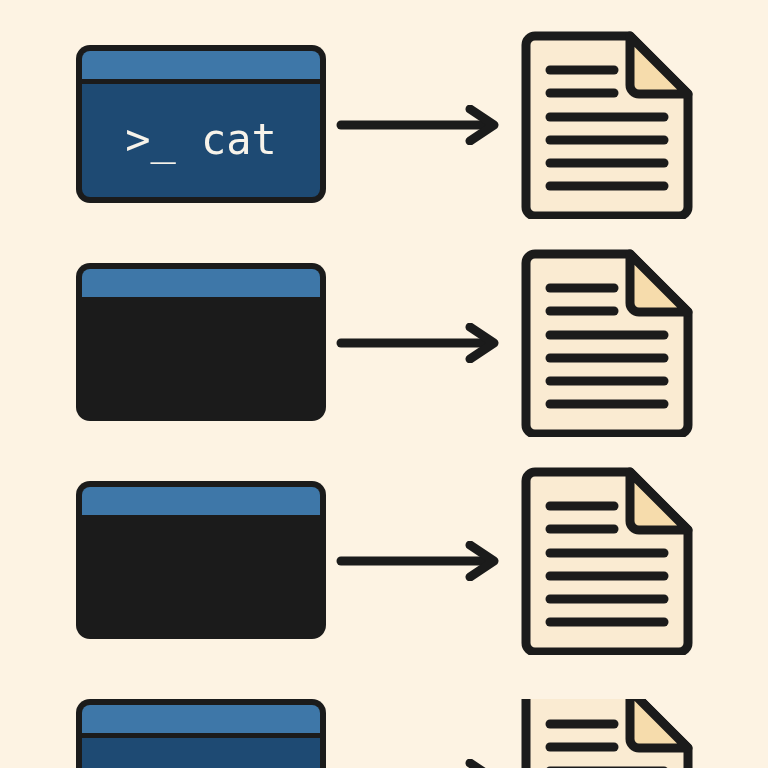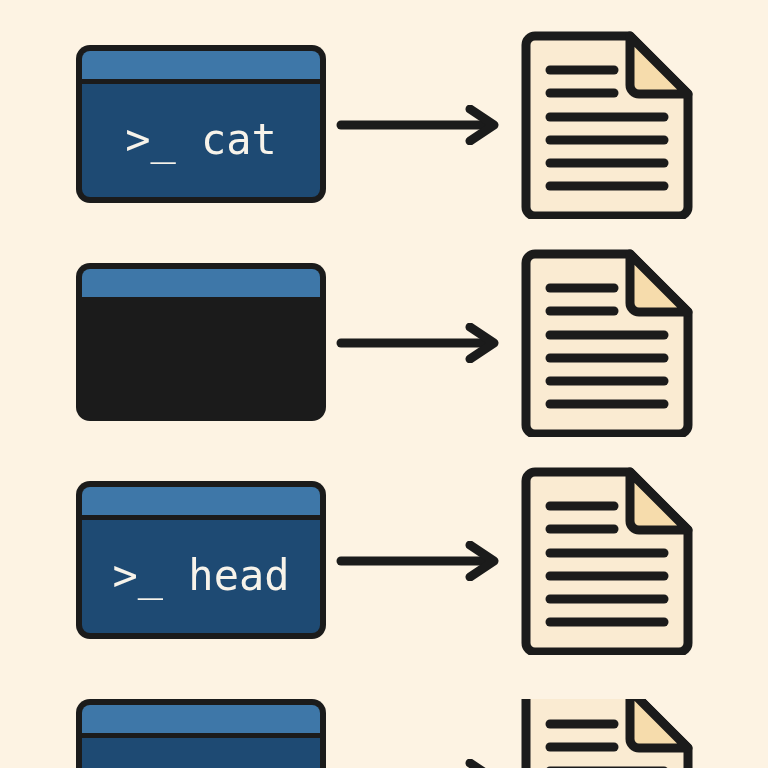--- a/index.html
+++ b/index.html
@@ -156,23 +156,20 @@
           <line x1="36" y1="134" x2="150" y2="134"></line>
           <line x1="36" y1="157" x2="150" y2="157"></line>
         </g>
       </svg>
     </div>
   </div>
 
   <div class="row" style="top:481px;">
     <div class="term-card">
       <div class="term-titlebar"></div>
-      <div class="term-body">
-        <span class="term-text">&gt;_ head</span>
-      </div>
     </div>
 
     <div class="arrow-wrap">
       <svg width="170" height="40" viewBox="0 0 170 40">
         <line x1="5" y1="20" x2="152" y2="20" stroke="#1B1B1B" stroke-width="9" stroke-linecap="round"></line>
         <polyline points="134,4 158,20 134,36" fill="none" stroke="#1B1B1B" stroke-width="9" stroke-linecap="round" stroke-linejoin="round"></polyline>
       </svg>
     </div>
 
     <div class="doc-wrap">

